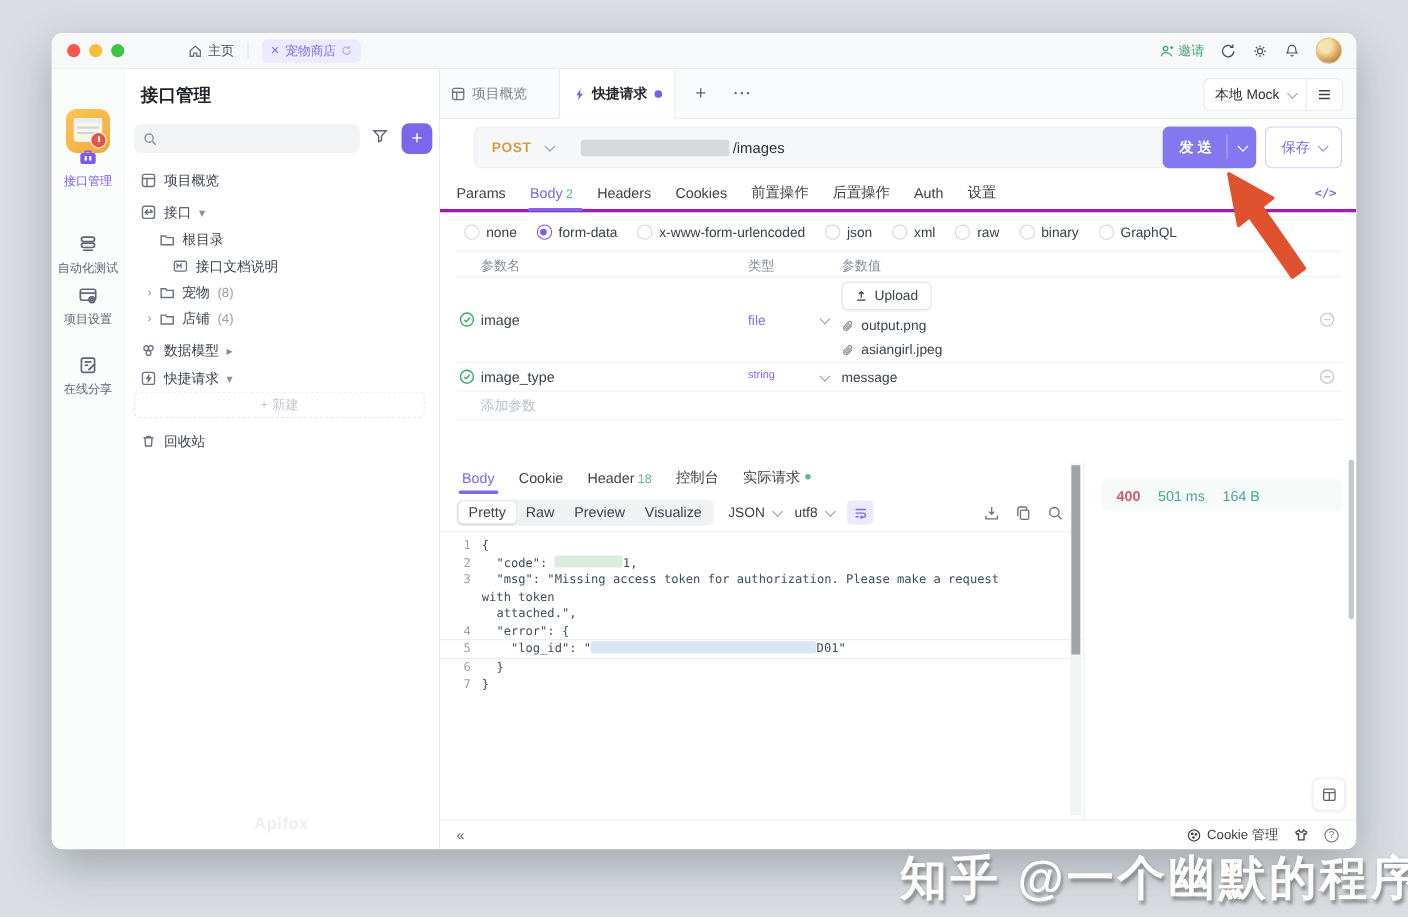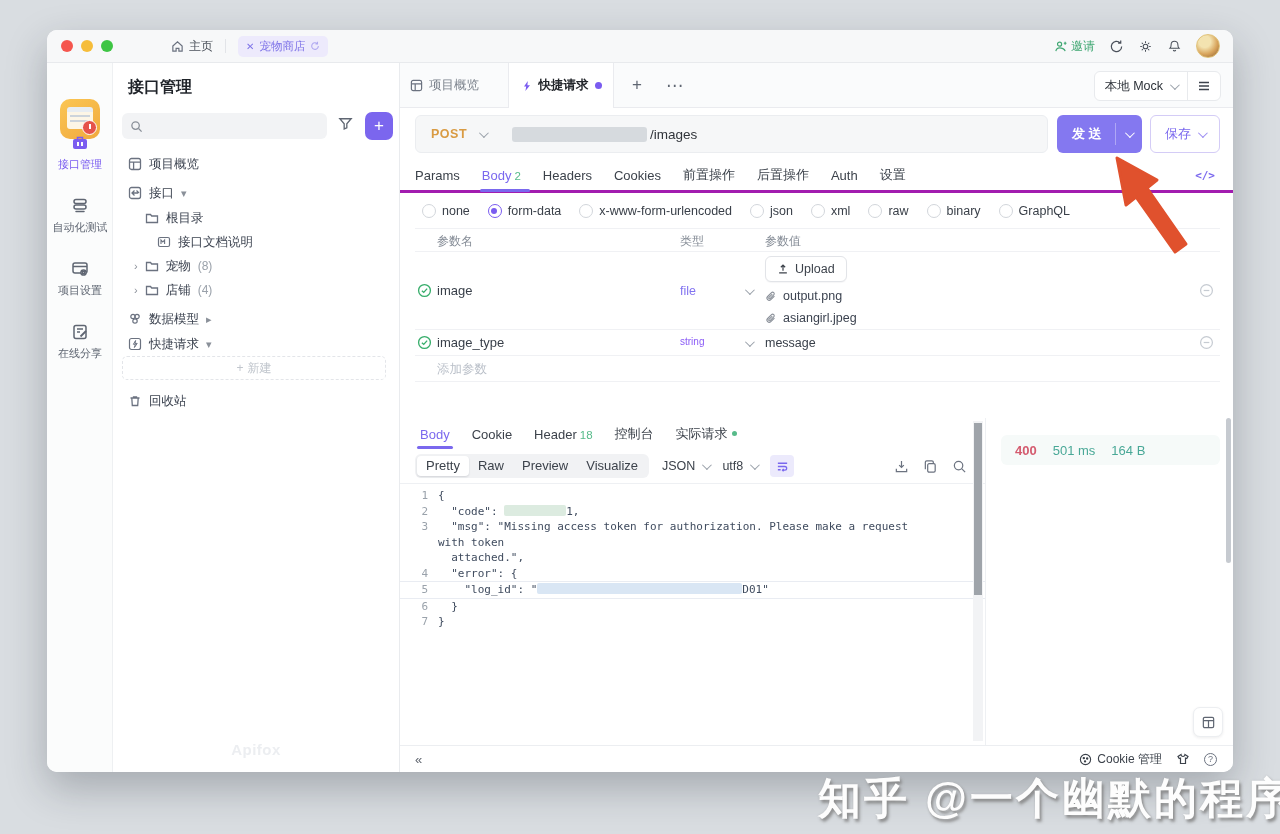--- a/index.html
+++ b/index.html
@@ -57,21 +57,21 @@
   .dt-dot { width:7px; height:7px; border-radius:50%; background:#7a5cf0; }
   .dt-plus, .dt-more { position:absolute; top:12px; font-size:17px; color:#5f6672; }
   .mock-box { position:absolute; right:12px; top:8px; height:30px; border:1px solid #e8eaed; background:#fff; border-radius:6px; display:flex; align-items:center; }
   .mock-sel { display:flex; align-items:center; gap:7px; padding:0 10px; font-size:12.5px; color:#2c3138; }
   .mock-div { width:1px; height:29px; background:#e8eaed; }
   .mock-menu { width:32px; display:flex; justify-content:center; color:#3c424b; }
 
   .chev { width:7px; height:7px; border-right:1.5px solid #9aa1aa; border-bottom:1.5px solid #9aa1aa; transform:rotate(45deg) translateY(-2px); display:inline-block; }
 
   
-  .urlbox { position:absolute; left:15px; top:52px; width:633px; height:38px; background:#f6f7f8; border:1px solid #ebedf0; border-radius:6px; display:flex; align-items:center; }
+  .urlbox { position:absolute; left:31px; top:52px; width:633px; height:38px; background:#f6f7f8; border:1px solid #ebedf0; border-radius:6px; display:flex; align-items:center; }
   .method { color:#d99b43; font-weight:bold; font-size:12.5px; margin-left:15px; letter-spacing:.5px; }
   .urlbox .chev { margin-left:12px; }
   .url-blur { width:135px; height:15px; background:#d6dade; border-radius:3px; margin-left:26px; }
   .url-path { font-size:13.5px; color:#30343a; margin-left:3px; }
   .send-btn { position:absolute; left:657px; top:52px; width:85px; height:38px; background:#8478f0; border-radius:6px; color:#fff; display:flex; align-items:center; }
   .send-btn .lbl { font-size:13px; font-weight:bold; margin-left:15px; }
   .send-btn .vdiv { position:absolute; right:26px; top:8px; bottom:8px; width:1px; background:rgba(255,255,255,.35); }
   .send-btn .chev { border-color:#fff; position:absolute; right:10px; top:16px; }
   .save-btn { position:absolute; left:750px; top:52px; width:70px; height:38px; background:#fff; border:1px solid #d4ccf6; border-radius:6px; color:#7a68ee; font-size:13px; display:flex; align-items:center; justify-content:center; gap:7px; }
   .save-btn .chev { border-color:#9b8cf2; }
@@ -221,21 +221,21 @@
       <span class="ric">
           <svg width="20" height="20" viewBox="0 0 20 20" fill="currentColor">
             <rect x="3" y="6" width="14" height="10" rx="2"></rect>
             <path d="M7.5 6V4.5h5V6" fill="none" stroke="currentColor" stroke-width="1.5"></path>
             <rect x="7" y="9" width="2" height="4" fill="#fbfcfc"></rect>
             <rect x="11" y="9" width="2" height="4" fill="#fbfcfc"></rect>
           </svg>
         </span>
       <div class="rlb">接口管理</div>
     </div>
-    <div class="rail-item" style="top:133px;">
+    <div class="rail-item" style="top:149px;">
       <span class="ric">
           <svg width="20" height="20" viewBox="0 0 20 20" fill="none" stroke="currentColor" stroke-width="1.5">
             <rect x="4" y="3.5" width="12" height="4" rx="2"></rect>
             <rect x="4" y="9" width="12" height="4" rx="2"></rect>
             <path d="M6 15.5h8" stroke-linecap="round"></path>
           </svg>
         </span>
       <div class="rlb">自动化测试</div>
     </div>
     <div class="rail-item" style="top:196px;">

